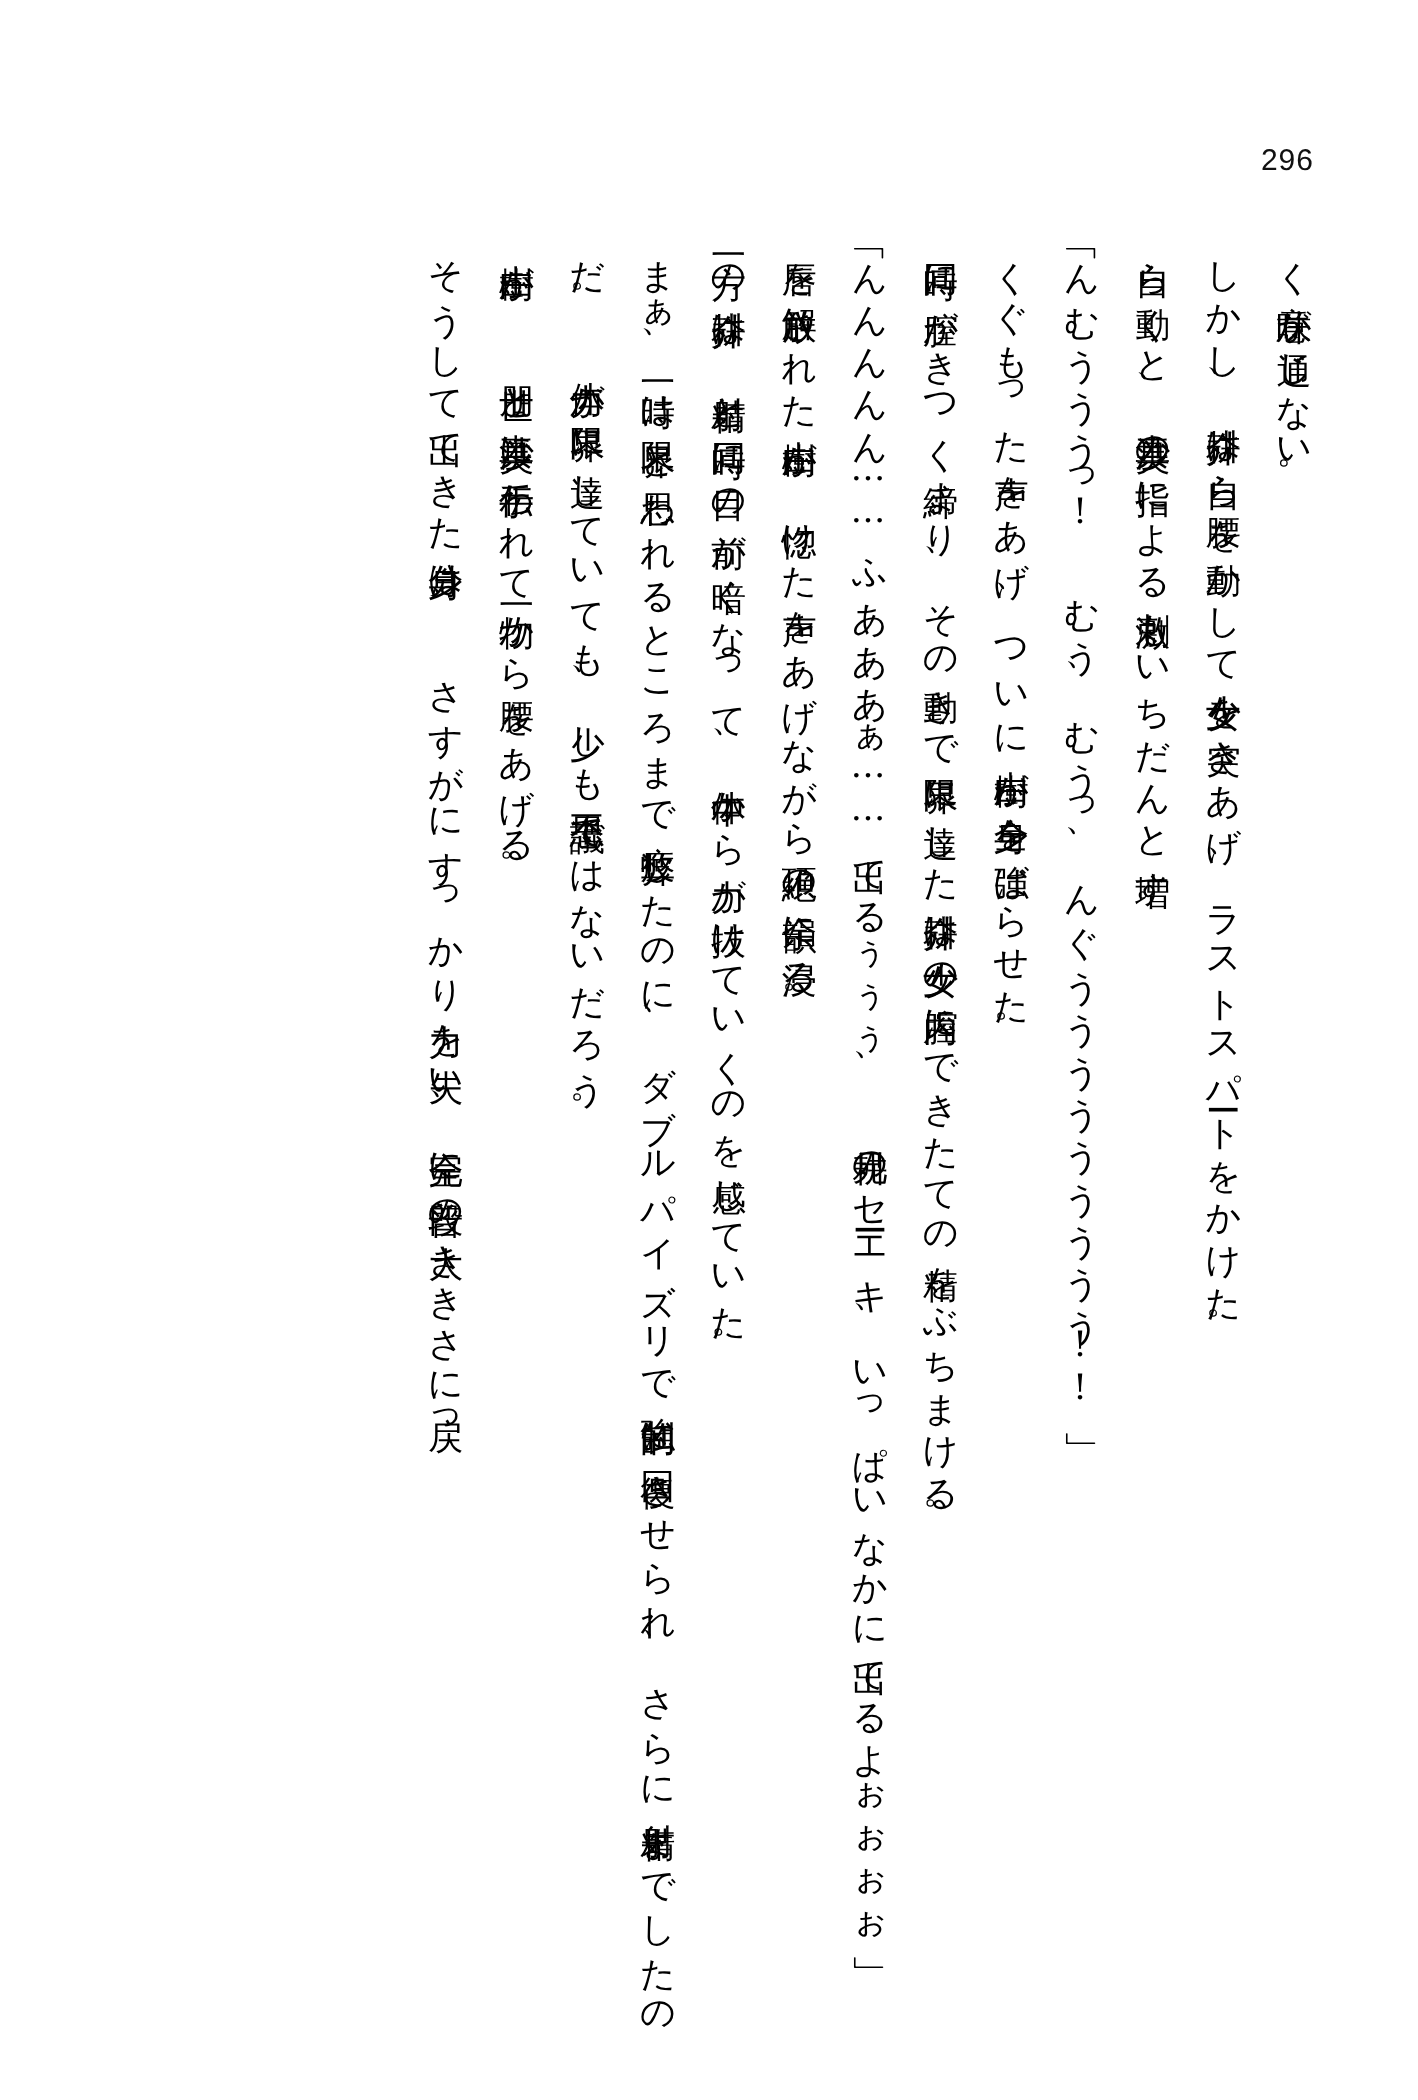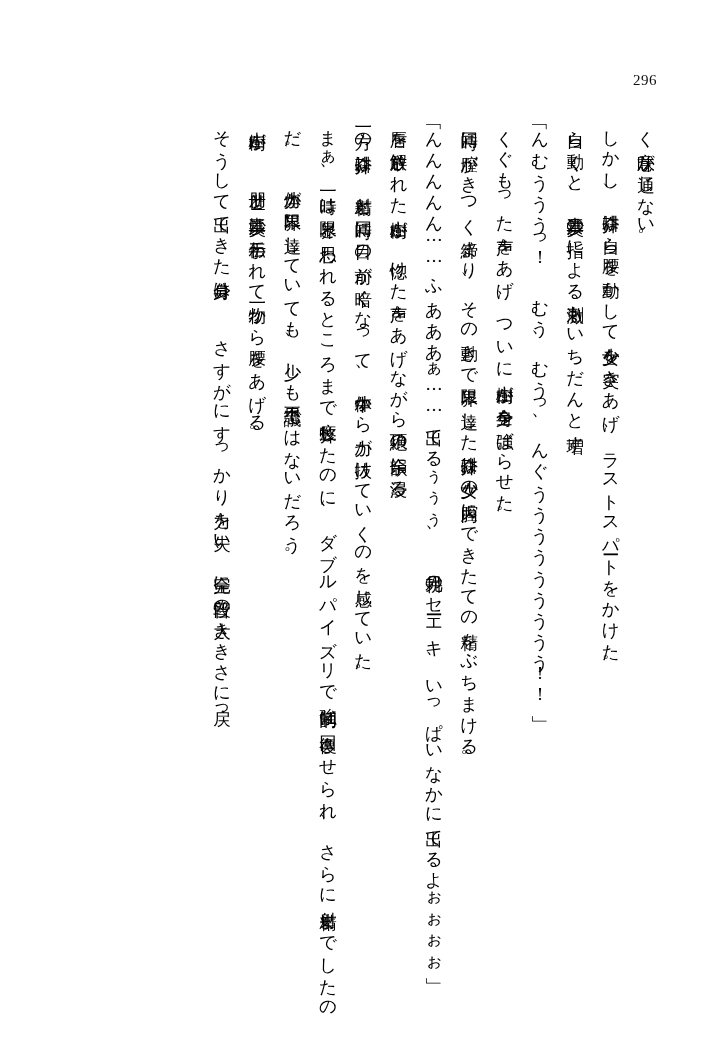--- a/index.html
+++ b/index.html
@@ -19,21 +19,21 @@
     width: 709px;
     height: 1050px;
     background: #ffffff;
   }
   .page-number {
     position: absolute;
     top: 72px;
     right: 52px;
     font-size: 15px;
     letter-spacing: 0.5px;
-    font-family: Liberation Serif, serif;
+    font-family: Liberation Sans, sans-serif;
     color: #111111;
     text-align: center;
   }
   .text-block {
     position: absolute;
     top: 118px;
     right: 46px;
     left: 60px;
     bottom: 40px;
     writing-mode: vertical-rl;

